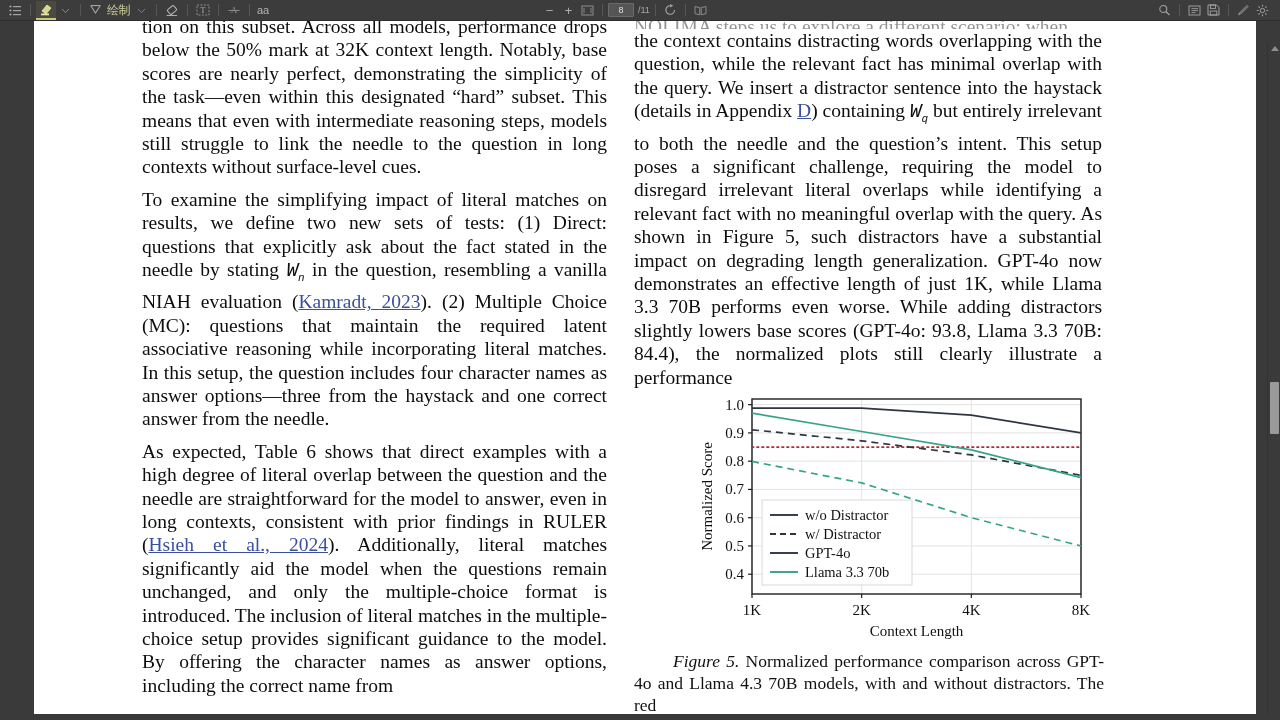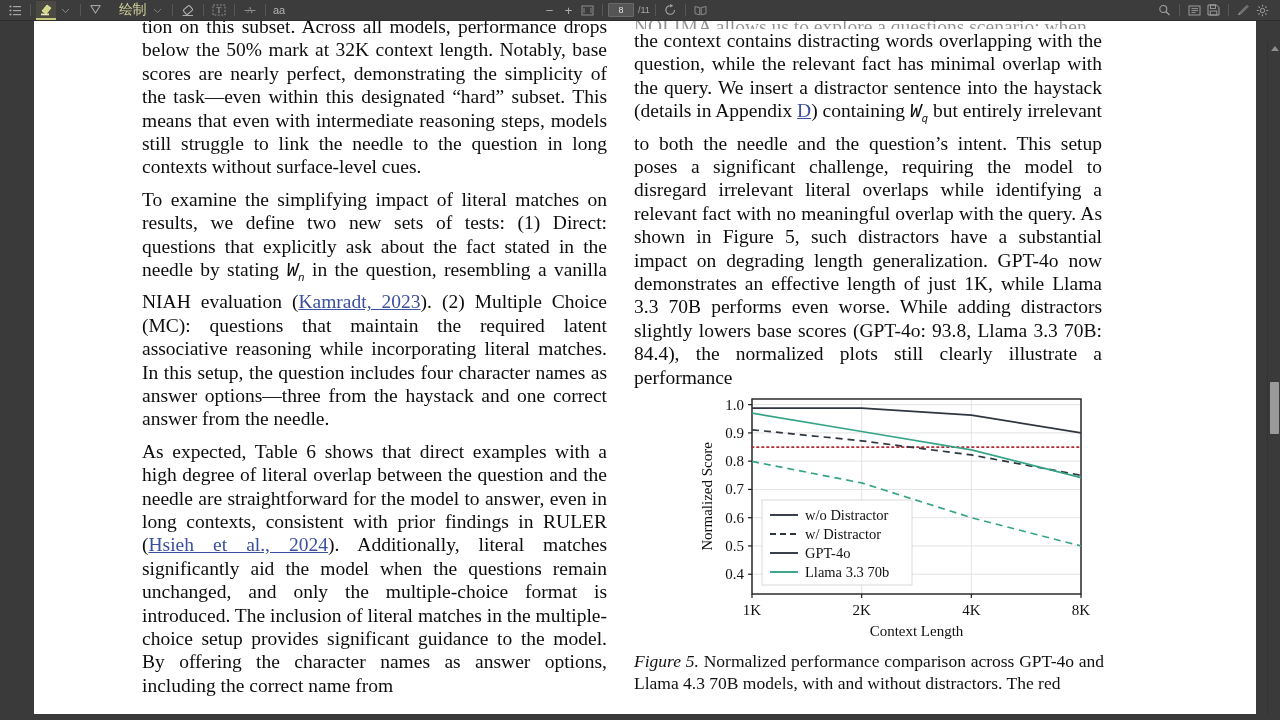--- a/index.html
+++ b/index.html
@@ -28,21 +28,21 @@
   .tb-btn svg { display: block; }
   .tb-btn.active {
     background: #4a4a42;
     border-bottom: 2px solid #c8c87a;
     opacity: 1;
   }
   .tb-sep {
     width: 1px; height: 12px; background: #565656; margin: 0 5px;
   }
   .tb-txt { color: #b4b4b4; font-size: 11px; padding: 0 2px; }
-  .tb-cjk { color: #cfcf9a; font-size: 14px; padding: 0 2px; letter-spacing: -0.5px; margin-left: 12px; }
+  .tb-cjk { color: #cfcf9a; font-size: 12px; padding: 0 2px; letter-spacing: -0.5px; }
   .page-box {
     background: #555555; border: 1px solid #6a6a6a;
     height: 14px; min-width: 26px; padding: 0 4px;
     color: #e0e0e0; font-size: 9px;
     display: flex; align-items: center; justify-content: center;
     border-radius: 1px;
   }
   .page-total { color: #a8a8a8; font-size: 9px; margin-left: 4px; }
   #tb-left { padding-left: 6px; }
   #tb-center { position: absolute; left: 540px; display: flex; align-items: center; }
@@ -95,21 +95,21 @@
   #chart-card {
     width: 470px; height: 255px;
     position: relative;
   }
   .caption {
     font-family: "Liberation Serif", serif;
     font-size: 17.5px; line-height: 22px;
     color: #111; text-align: justify;
     margin-top: 6px;
   }
-  .caption i { font-style: italic; }
+  .caption i { font-style: italic; margin-left: 39px; }
 
   
   #scrollbar {
     position: absolute; right: 0; top: 21px;
     width: 13px; height: 699px; background: #3a3a3a;
     border-left: 1px solid #333;
   }
   #scroll-thumb {
     position: absolute; left: 2px; top: 340px;
     width: 9px; height: 52px;
@@ -278,21 +278,21 @@
           <span>To examine the simplifying impact of literal matches on results, we define two new sets of tests: (1) </span><b>Direct</b><span>: questions that explicitly ask about the fact stated in the needle by stating </span><span class="mathvar"><span>W</span><sub>n</sub></span><span> in the question, resembling a vanilla NIAH evaluation (</span><a class="cite" href="#">Kamradt, 2023</a><span>). (2) </span><b>Multiple Choice (MC)</b><span>: questions that maintain the required latent associative reasoning while incorporating literal matches. In this setup, the question includes four character names as answer options—three from the haystack and one correct answer from the needle.</span>
         </p>
 
         <p class="para">
           <span>As expected, Table 6 shows that direct examples with a high degree of literal overlap between the question and the needle are straightforward for the model to answer, even in long contexts, consistent with prior findings in RULER (</span><a class="cite" href="#">Hsieh et al., 2024</a><span>). Additionally, literal matches significantly aid the model when the questions remain unchanged, and only the multiple-choice format is introduced. The inclusion of literal matches in the multiple-choice setup provides significant guidance to the model. By offering the character names as answer options, including the correct name from</span>
         </p>
       </div>
 
       <div class="column" id="col-right">
         <p class="para tight" style="height:14px;overflow:hidden;opacity:.45;">
-          <span>NOLIMA allows us to explore a questions scenario: when</span>
+          <span>NOLIMA steps us to explore a different scenario: when</span>
         </p>
 
         <p class="para">
           <span>the context contains distracting words overlapping with the question, while the relevant fact has minimal overlap with the query. We insert a distractor sentence into the haystack (details in Appendix </span><a class="cite" href="#">D</a><span>) containing </span><span class="mathvar"><span>W</span><sub>q</sub></span><span> but entirely irrelevant to both the needle and the question’s intent. This setup poses a significant challenge, requiring the model to disregard irrelevant literal overlaps while identifying a relevant fact with no meaningful overlap with the query. As shown in Figure 5, such distractors have a substantial impact on degrading length generalization. GPT-4o now demonstrates an effective length of just 1K, while Llama 3.3 70B performs even worse. While adding distractors slightly lowers base scores (GPT-4o: 93.8, Llama 3.3 70B: 84.4), the normalized plots still clearly illustrate a performance</span>
         </p>
       </div>
 
       <div id="figure">
         <div id="chart-card">
           <svg id="chart-svg" width="470" height="255" viewBox="0 0 470 255">

